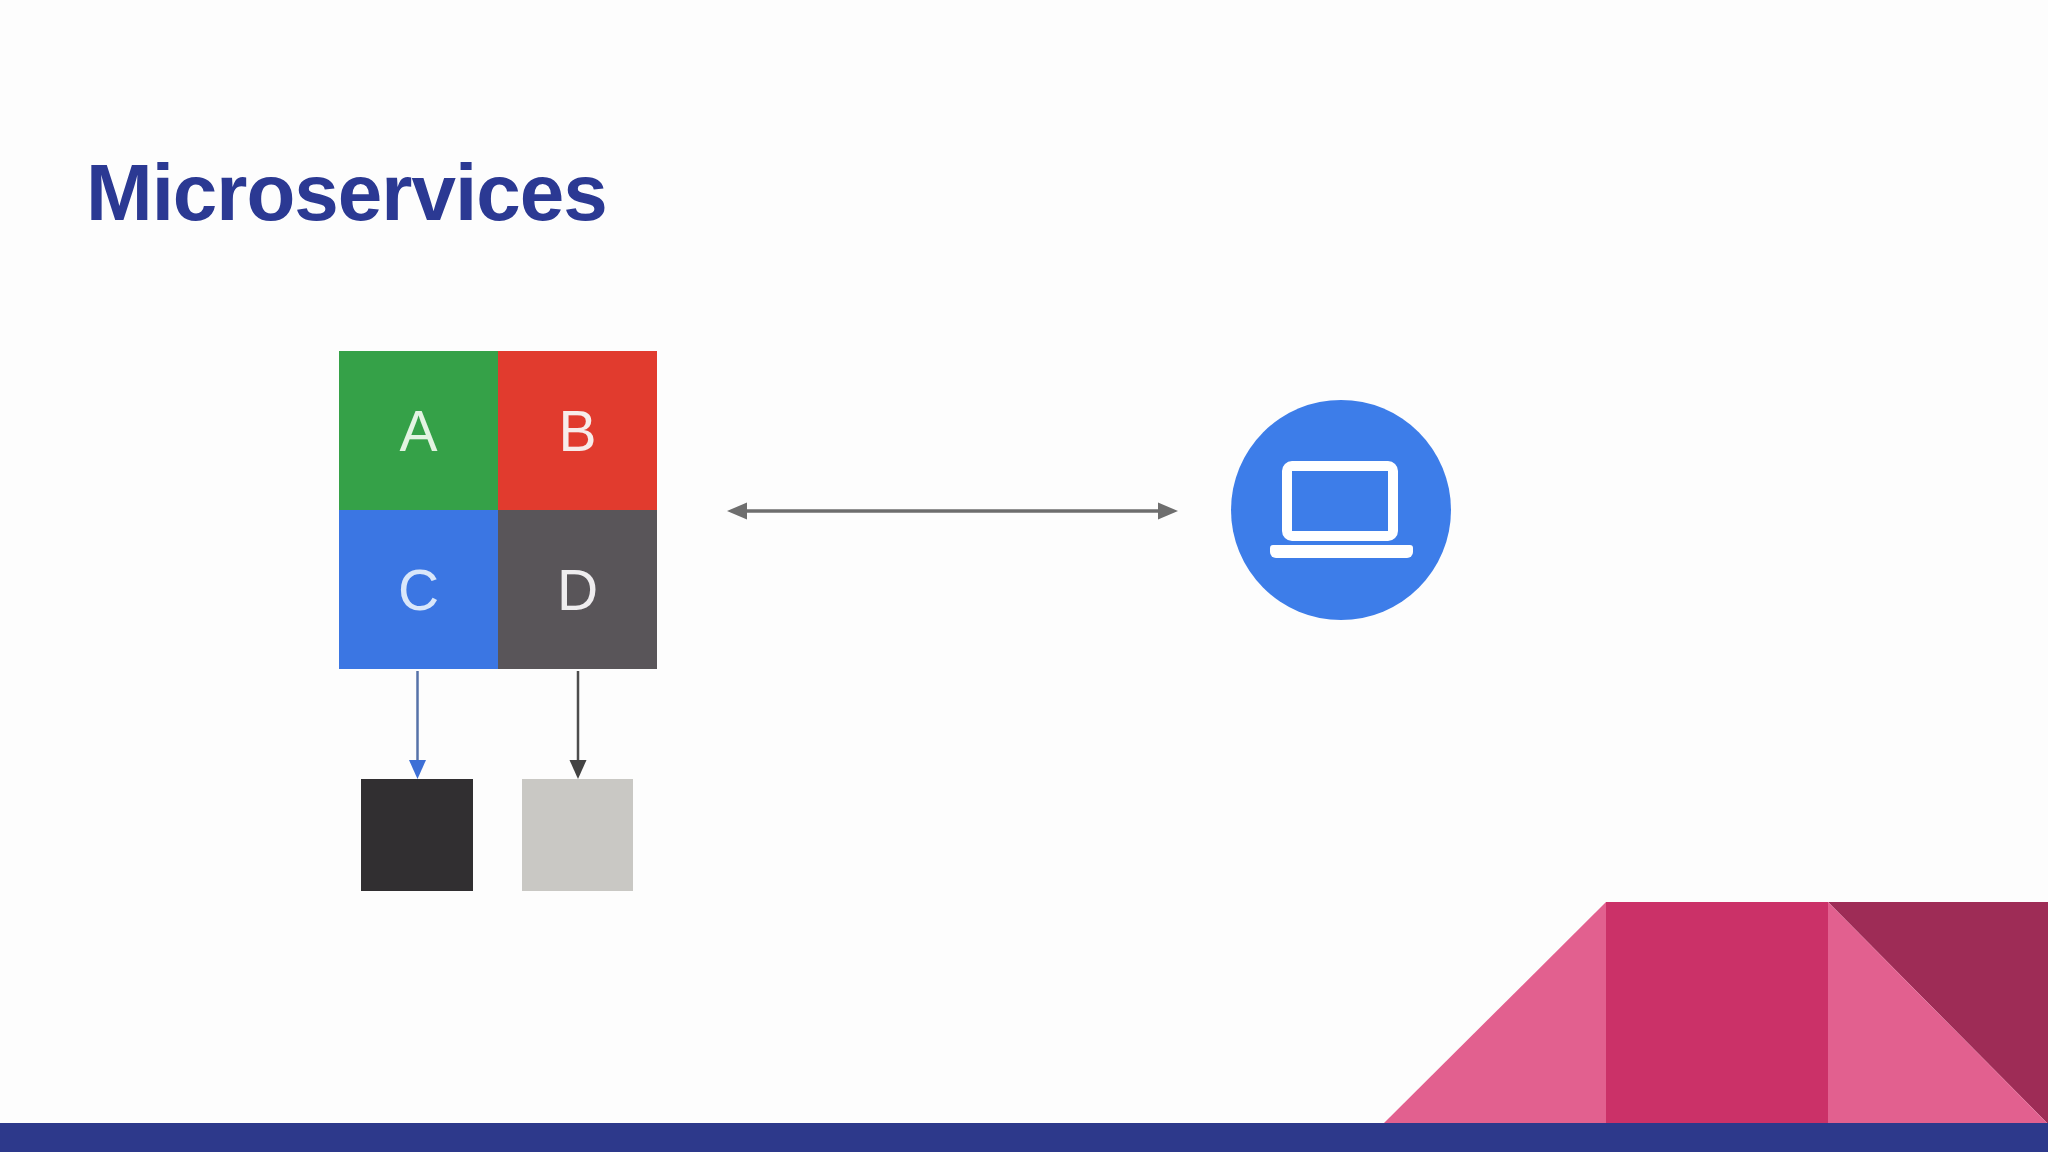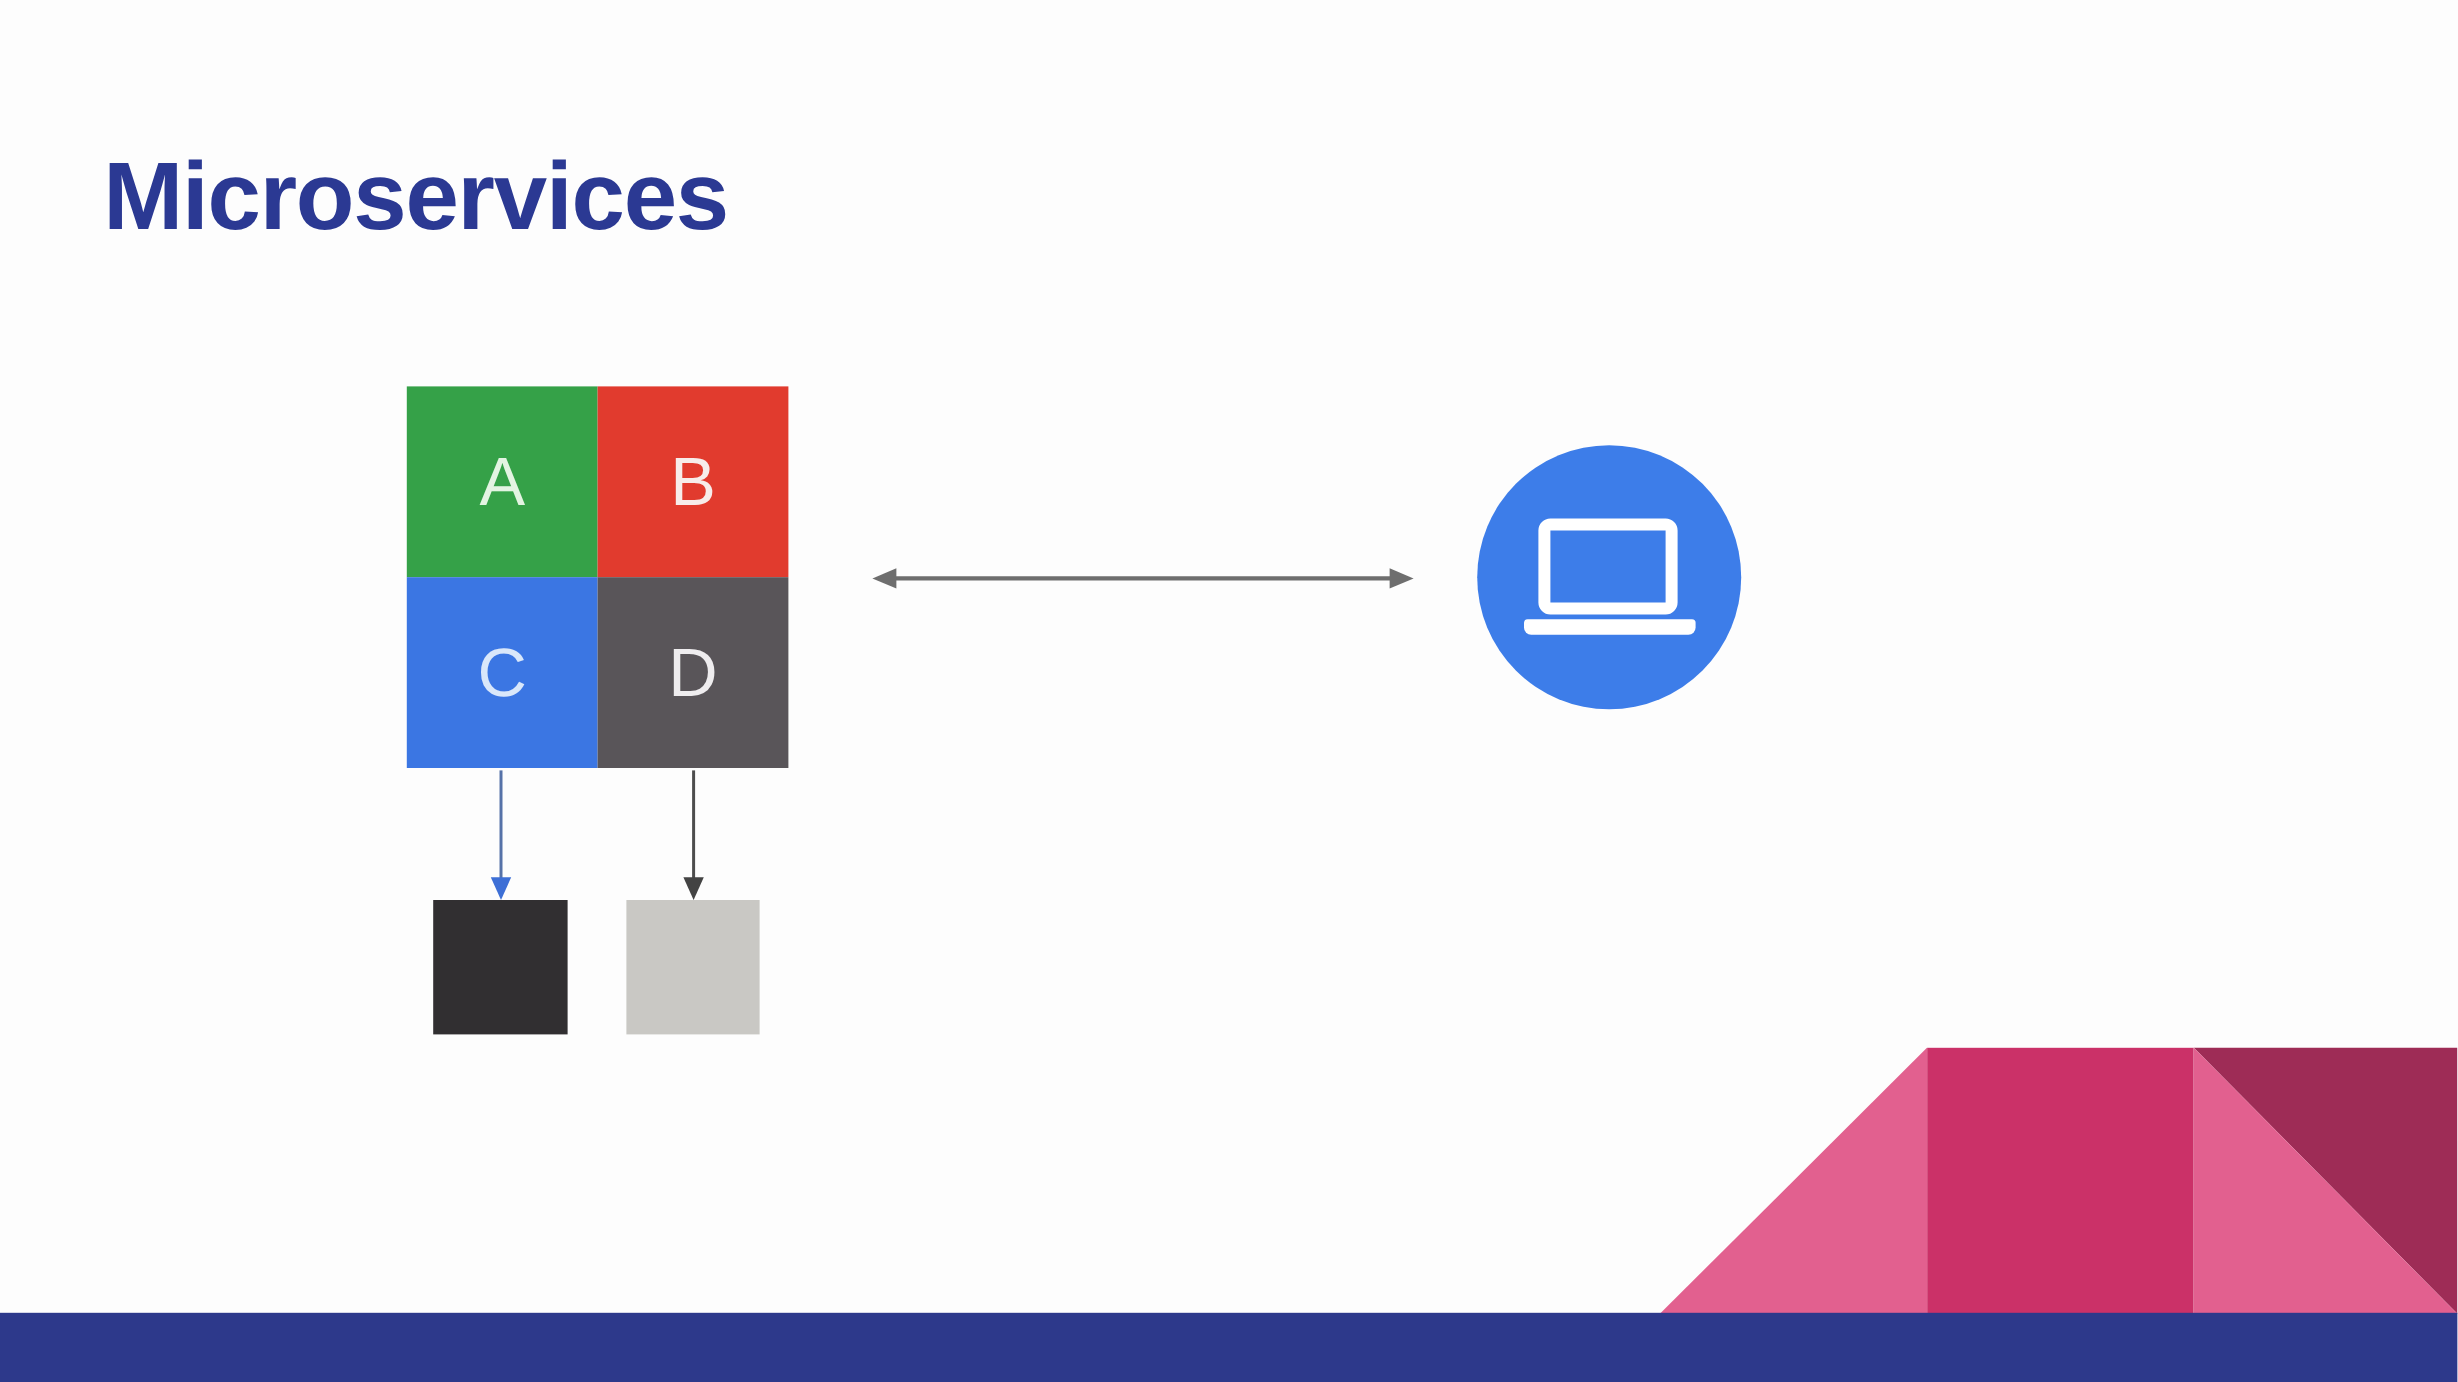--- a/index.html
+++ b/index.html
@@ -2,21 +2,21 @@
 <html><head>
 <meta charset="utf-8">
 <style>
   * { margin: 0; padding: 0; box-sizing: border-box; }
   html, body { width: 2048px; height: 1152px; overflow: hidden; }
   body {
     position: relative;
     font-family: "Liberation Sans", sans-serif;
     background: #FDFDFD;
   }
-  .slide { position: absolute; inset: 0; }
+  .slide { position: absolute; inset: 0; margin-top: 29px; }
 
   
   .title {
     position: absolute;
     left: 86px;
     top: 124px;
     font-size: 80px;
     font-weight: 700;
     letter-spacing: -1px;
     line-height: 1;

